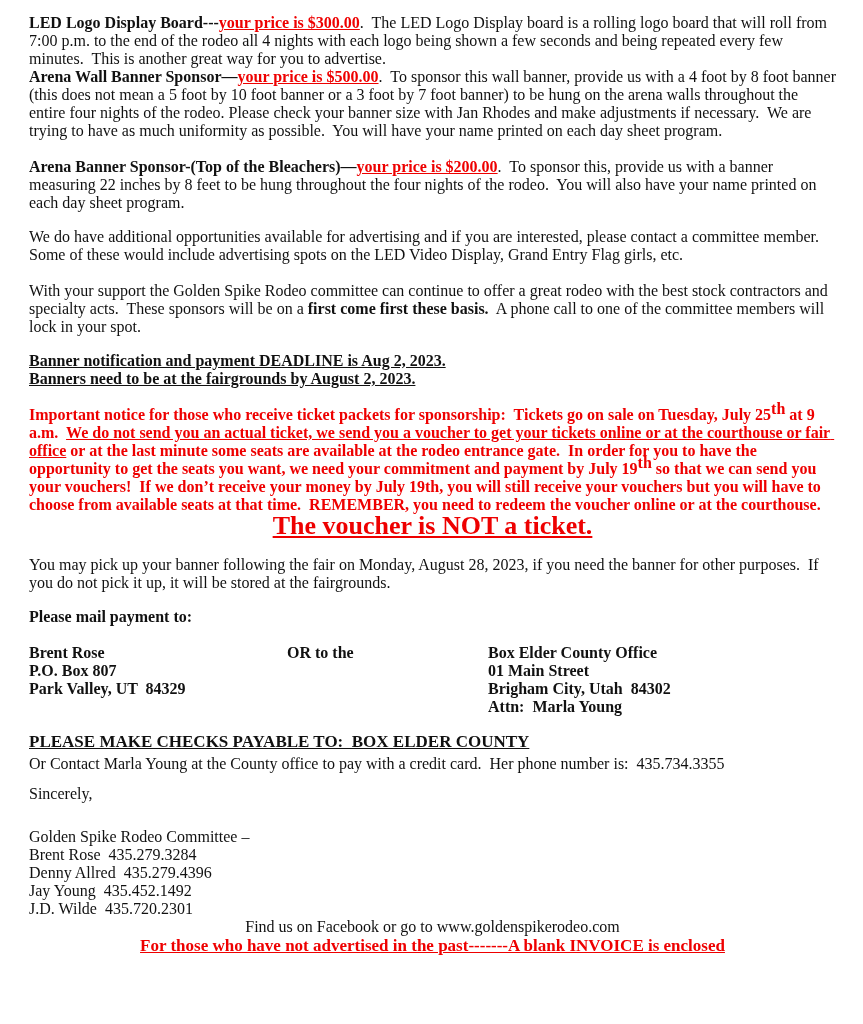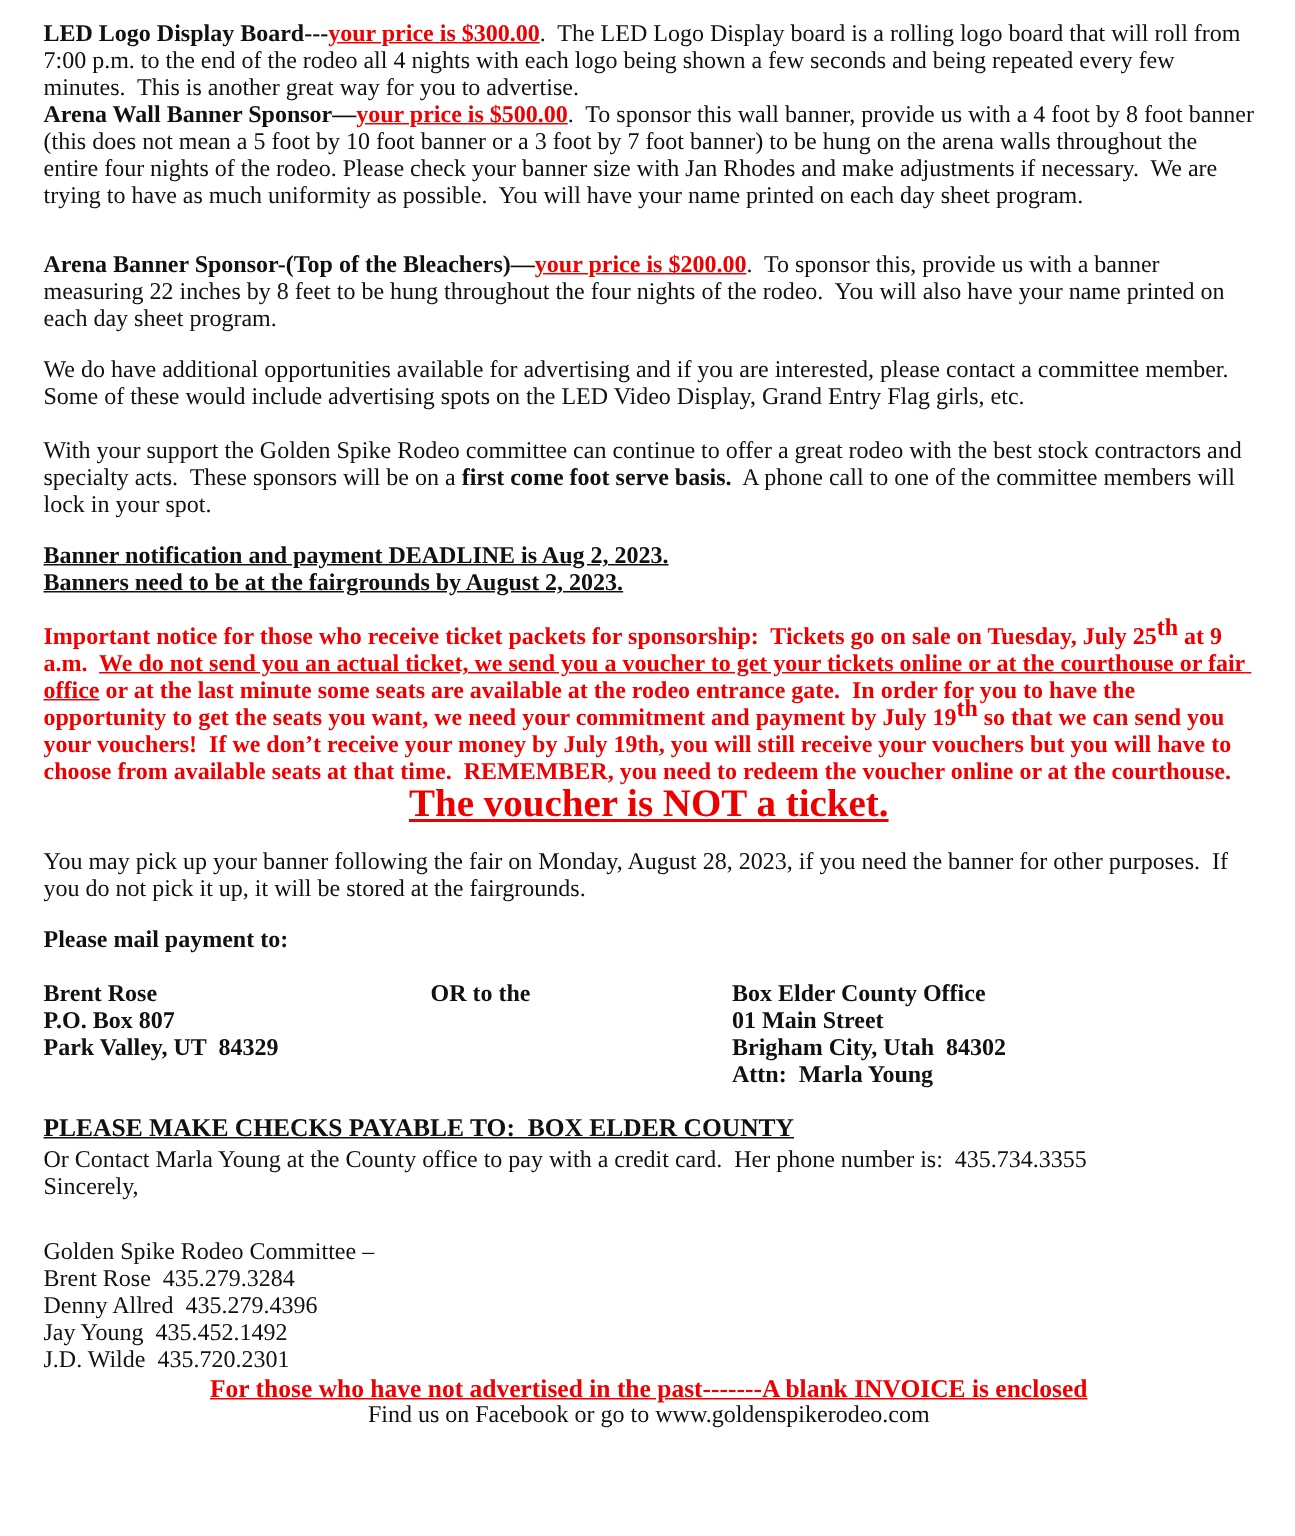--- a/index.html
+++ b/index.html
@@ -17,24 +17,24 @@
     overflow: hidden;
   }
   .para { margin: 0; white-space: pre-wrap; }
   .line { white-space: pre-wrap; }
   .b { font-weight: bold; }
   .red { color: #ee0000; }
   .u { text-decoration: underline; }
   .center { text-align: center; }
   sup { font-size: 16px; line-height: 0; vertical-align: 6px; }
   .mt3  { margin-top: 3px; }
-  .mt12 { margin-top: 0; }
+  .mt12 { margin-top: 12px; }
   .mt16 { margin-top: 16px; }
   .mt18 { margin-top: 18px; }
-  .mt22 { margin-top: 28px; }
+  .mt22 { margin-top: 18px; }
   .mt25 { margin-top: 25px; }
   .mt34 { margin-top: 16px; }
   .voucher { font-size: 26px; line-height: 24px; }
   .checks-h { font-size: 17px; line-height: 20px; }
   .invoice { font-size: 17px; line-height: 19px; }
   .addr { display: flex; }
   .addr .col1 { width: 258px; }
   .addr .col2 { width: 201px; }
   .addr .col3 { flex: 1; }
 </style>
@@ -44,21 +44,21 @@
 <div class="page">
 
   <p class="para"><span class="b">LED Logo Display Board---</span><span class="b red u">your price is $300.00</span><span>.  The LED Logo Display board is a rolling logo board that will roll from 7:00 p.m. to the end of the rodeo all 4 nights with each logo being shown a few seconds and being repeated every few minutes.  This is another great way for you to advertise.</span></p>
 
   <p class="para"><span class="b">Arena Wall Banner Sponsor—</span><span class="b red u">your price is $500.00</span><span>.  To sponsor this wall banner, provide us with a 4 foot by 8 foot banner (this does not mean a 5 foot by 10 foot banner or a 3 foot by 7 foot banner) to be hung on the arena walls throughout the entire four nights of the rodeo. Please check your banner size with Jan Rhodes and make adjustments if necessary.  We are trying to have as much uniformity as possible.  You will have your name printed on each day sheet program.</span></p>
 
   <p class="para mt22"><span class="b">Arena Banner Sponsor-(Top of the Bleachers)—</span><span class="b red u">your price is $200.00</span><span>.  To sponsor this, provide us with a banner measuring 22 inches by 8 feet to be hung throughout the four nights of the rodeo.  You will also have your name printed on each day sheet program.</span></p>
 
   <p class="para mt34">We do have additional opportunities available for advertising and if you are interested, please contact a committee member.  Some of these would include advertising spots on the LED Video Display, Grand Entry Flag girls, etc.</p>
 
-  <p class="para mt18"><span>With your support the Golden Spike Rodeo committee can continue to offer a great rodeo with the best stock contractors and specialty acts.  These sponsors will be on a </span><span class="b">first come foot serve basis.</span><span>  A phone call to one of the committee members will lock in your spot.</span></p>
+  <p class="para mt18"><span>With your support the Golden Spike Rodeo committee can continue to offer a great rodeo with the best stock contractors and specialty acts.  These sponsors will be on a </span><span class="b">first come first these basis.</span><span>  A phone call to one of the committee members will lock in your spot.</span></p>
 
   <div class="mt16">
     <p class="para b"><span class="u">Banner notification and payment DEADLINE is Aug 2, 2023.</span></p>
     <p class="para b"><span class="u">Banners need to be at the fairgrounds by August 2, 2023.</span></p>
   </div>
 
   <p class="para b red mt18"><span>Important notice for those who receive ticket packets for sponsorship:  Tickets go on sale on Tuesday, July 25</span><sup>th</sup><span> at 9 a.m.  </span><span class="u">We do not send you an actual ticket, we send you a voucher to get your tickets online or at the courthouse or fair office</span><span> or at the last minute some seats are available at the rodeo entrance gate.  In order for you to have the opportunity to get the seats you want, we need your commitment and payment by July 19</span><sup>th</sup><span> so that we can send you your vouchers!  If we don’t receive your money by July 19th, you will still receive your vouchers but you will have to choose from available seats at that time.  REMEMBER, you need to redeem the voucher online or at the courthouse.</span></p>
 
   <p class="para b red center voucher"><span class="u">The voucher is NOT a ticket.</span></p>
 
@@ -89,16 +89,16 @@
   <p class="para mt12">Sincerely,</p>
 
   <div class="mt25">
     <p class="para">Golden Spike Rodeo Committee –</p>
     <p class="para">Brent Rose  435.279.3284</p>
     <p class="para">Denny Allred  435.279.4396</p>
     <p class="para">Jay Young  435.452.1492</p>
     <p class="para">J.D. Wilde  435.720.2301</p>
   </div>
 
+  <p class="para center">Find us on Facebook or go to www.goldenspikerodeo.com</p>
   <p class="para b red center invoice"><span class="u">For those who have not advertised in the past-------A blank INVOICE is enclosed</span></p>
-  <p class="para center">Find us on Facebook or go to www.goldenspikerodeo.com</p>
 
 </div>
 
 </body></html>

